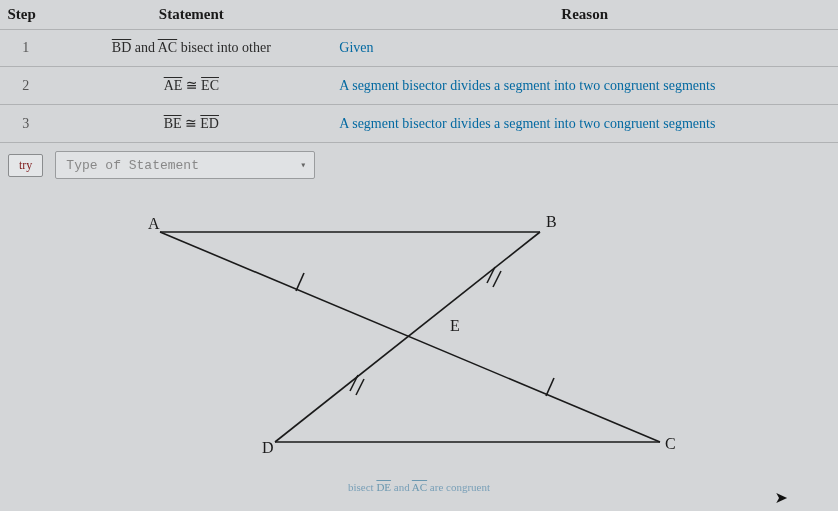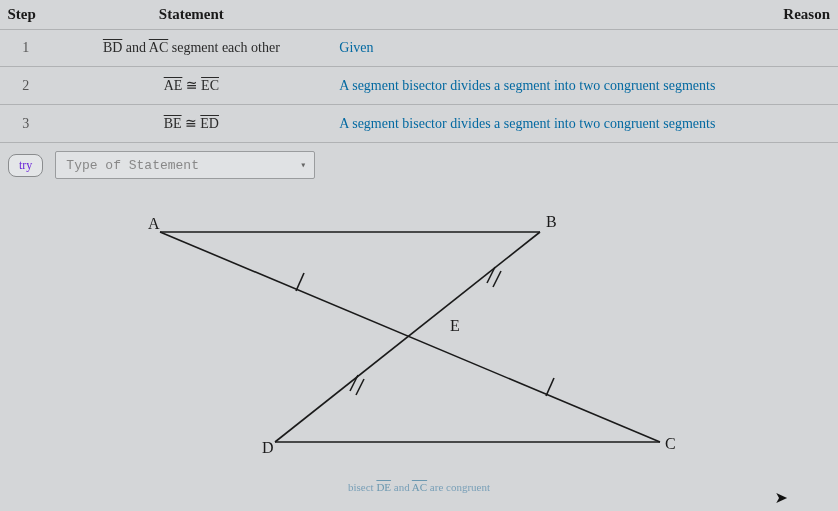--- a/index.html
+++ b/index.html
@@ -11,21 +11,21 @@
     overflow: hidden;
     color: #2a2a2a;
   }
   .proof-table {
     width: 100%;
     border-collapse: collapse;
   }
   .proof-table th {
     font-weight: bold;
     font-size: 15px;
-    text-align: right;
+    text-align: center;
     padding: 6px 8px;
     color: #1a1a1a;
   }
   .proof-table th.step-h { width: 50px; text-align: center; padding-left:0;font-family:Liberation Serif, serif;}
   .proof-table th.stmt-h { width: 280px; text-align: center; margin-top: 22px; }
   .proof-table th.reason-h { }
   .proof-table td {
     padding: 10px 8px;
     font-size: 14px;
     vertical-align: middle;
@@ -37,22 +37,22 @@
   .stmt-cell { text-align: center; }
   .reason-cell { text-align: left; color:#0369a1;}
   .overline { text-decoration: overline; }
   .try-row td { padding: 8px; }
   .try-btn {
     display:inline-block;
     border:1px solid #8a8c8e;
     background:#e4e6e8;
     padding:3px 10px;
     font-size:12px;
-    color:#6d28d9;
-    border-radius:8px;
+    color:#7f1d1d;
+    border-radius:2px;
     vertical-align:middle;
   }
   .stmt-dropdown {
     display:inline-flex;
     align-items:center;
     justify-content:space-between;
     border:1px solid #9a9c9e;
     background:#e0e2e4;
     width:260px;
     height:28px;
@@ -83,21 +83,21 @@
   <tbody>
       <tr>
     <th class="step-h">Step</th>
     <th class="stmt-h">Statement</th>
     <th class="reason-h">Reason</th>
   </tr>
 
   <tr class="row">
     <td class="step-cell">1</td>
     <td class="stmt-cell">
-      <span class="overline">BD</span><span> and </span><span class="overline">AC</span><span> segment each other</span>
+      <span class="overline">BD</span><span> and </span><span class="overline">AC</span><span> bisect into other</span>
     </td>
     <td class="reason-cell">Given</td>
   </tr>
 
   <tr class="row">
     <td class="step-cell">2</td>
     <td class="stmt-cell">
       <span class="overline">AE</span><span> ≅ </span><span class="overline">EC</span>
     </td>
     <td class="reason-cell">A segment bisector divides a segment into two congruent segments</td>

